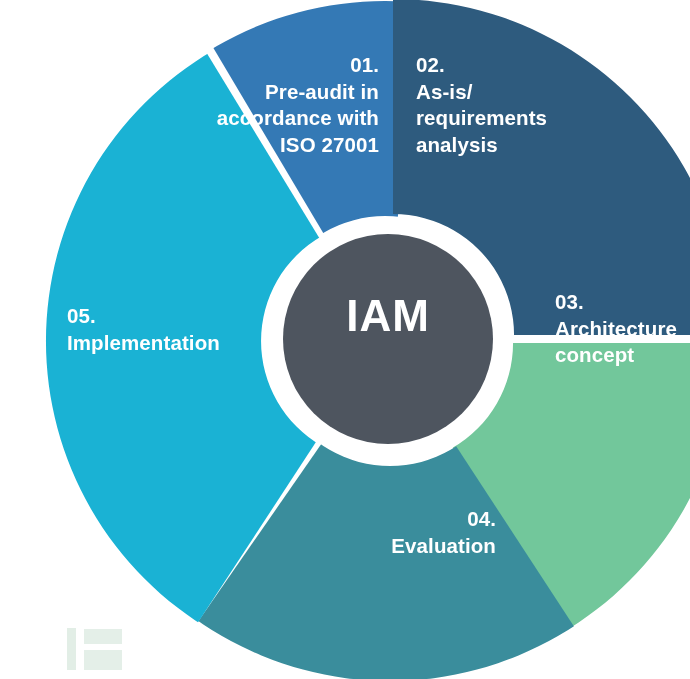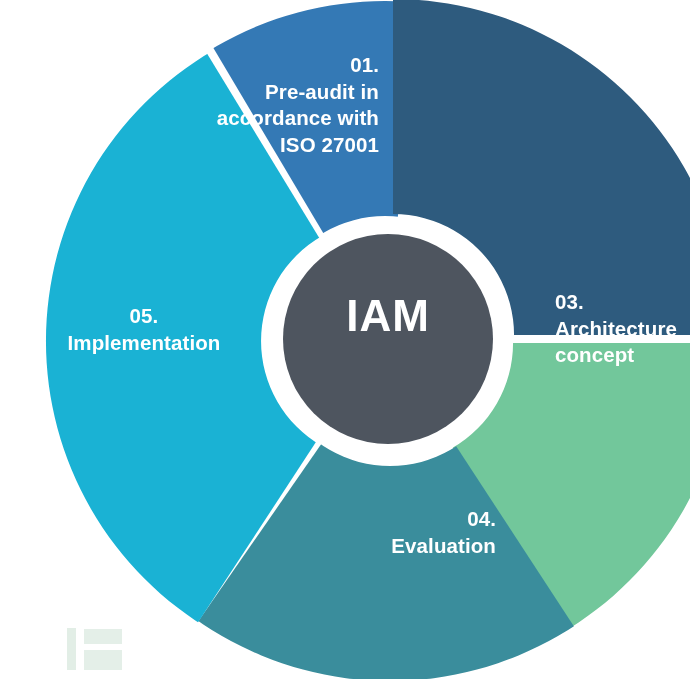--- a/index.html
+++ b/index.html
@@ -56,24 +56,24 @@
     width: 170px;
     text-align: left;
   }
   #label-04 {
     left: 238px;
     top: 506px;
     width: 215px;
     text-align: right;
   }
   #label-05 {
-    left: 4px;
+    left: 24px;
     top: 303px;
     width: 194px;
-    text-align: center;
+    text-align: left;
   }
   #center-hub-text {
     position: absolute;
     left: 245px;
     top: 294px;
     width: 200px;
     text-align: center;
     color: #ffffff;
     font-size: 44px;
     font-weight: bold;
@@ -127,20 +127,24 @@
     <circle cx="345" cy="339" r="121" fill="#ffffff"></circle>
 
     <circle cx="345" cy="339" r="105" fill="#4e555f"></circle>
   </svg>
 
   <div class="seg-label" id="label-01">01.
 Pre-audit in
 accordance with
 ISO 27001</div>
 
+  <div class="seg-label" id="label-02">02.
+As-is/
+requirements
+analysis</div>
 
   <div class="seg-label" id="label-03">03.
 Architecture
 concept</div>
 
   <div class="seg-label" id="label-04">04.
 Evaluation</div>
 
   <div class="seg-label" id="label-05">05.
 Implementation</div>

